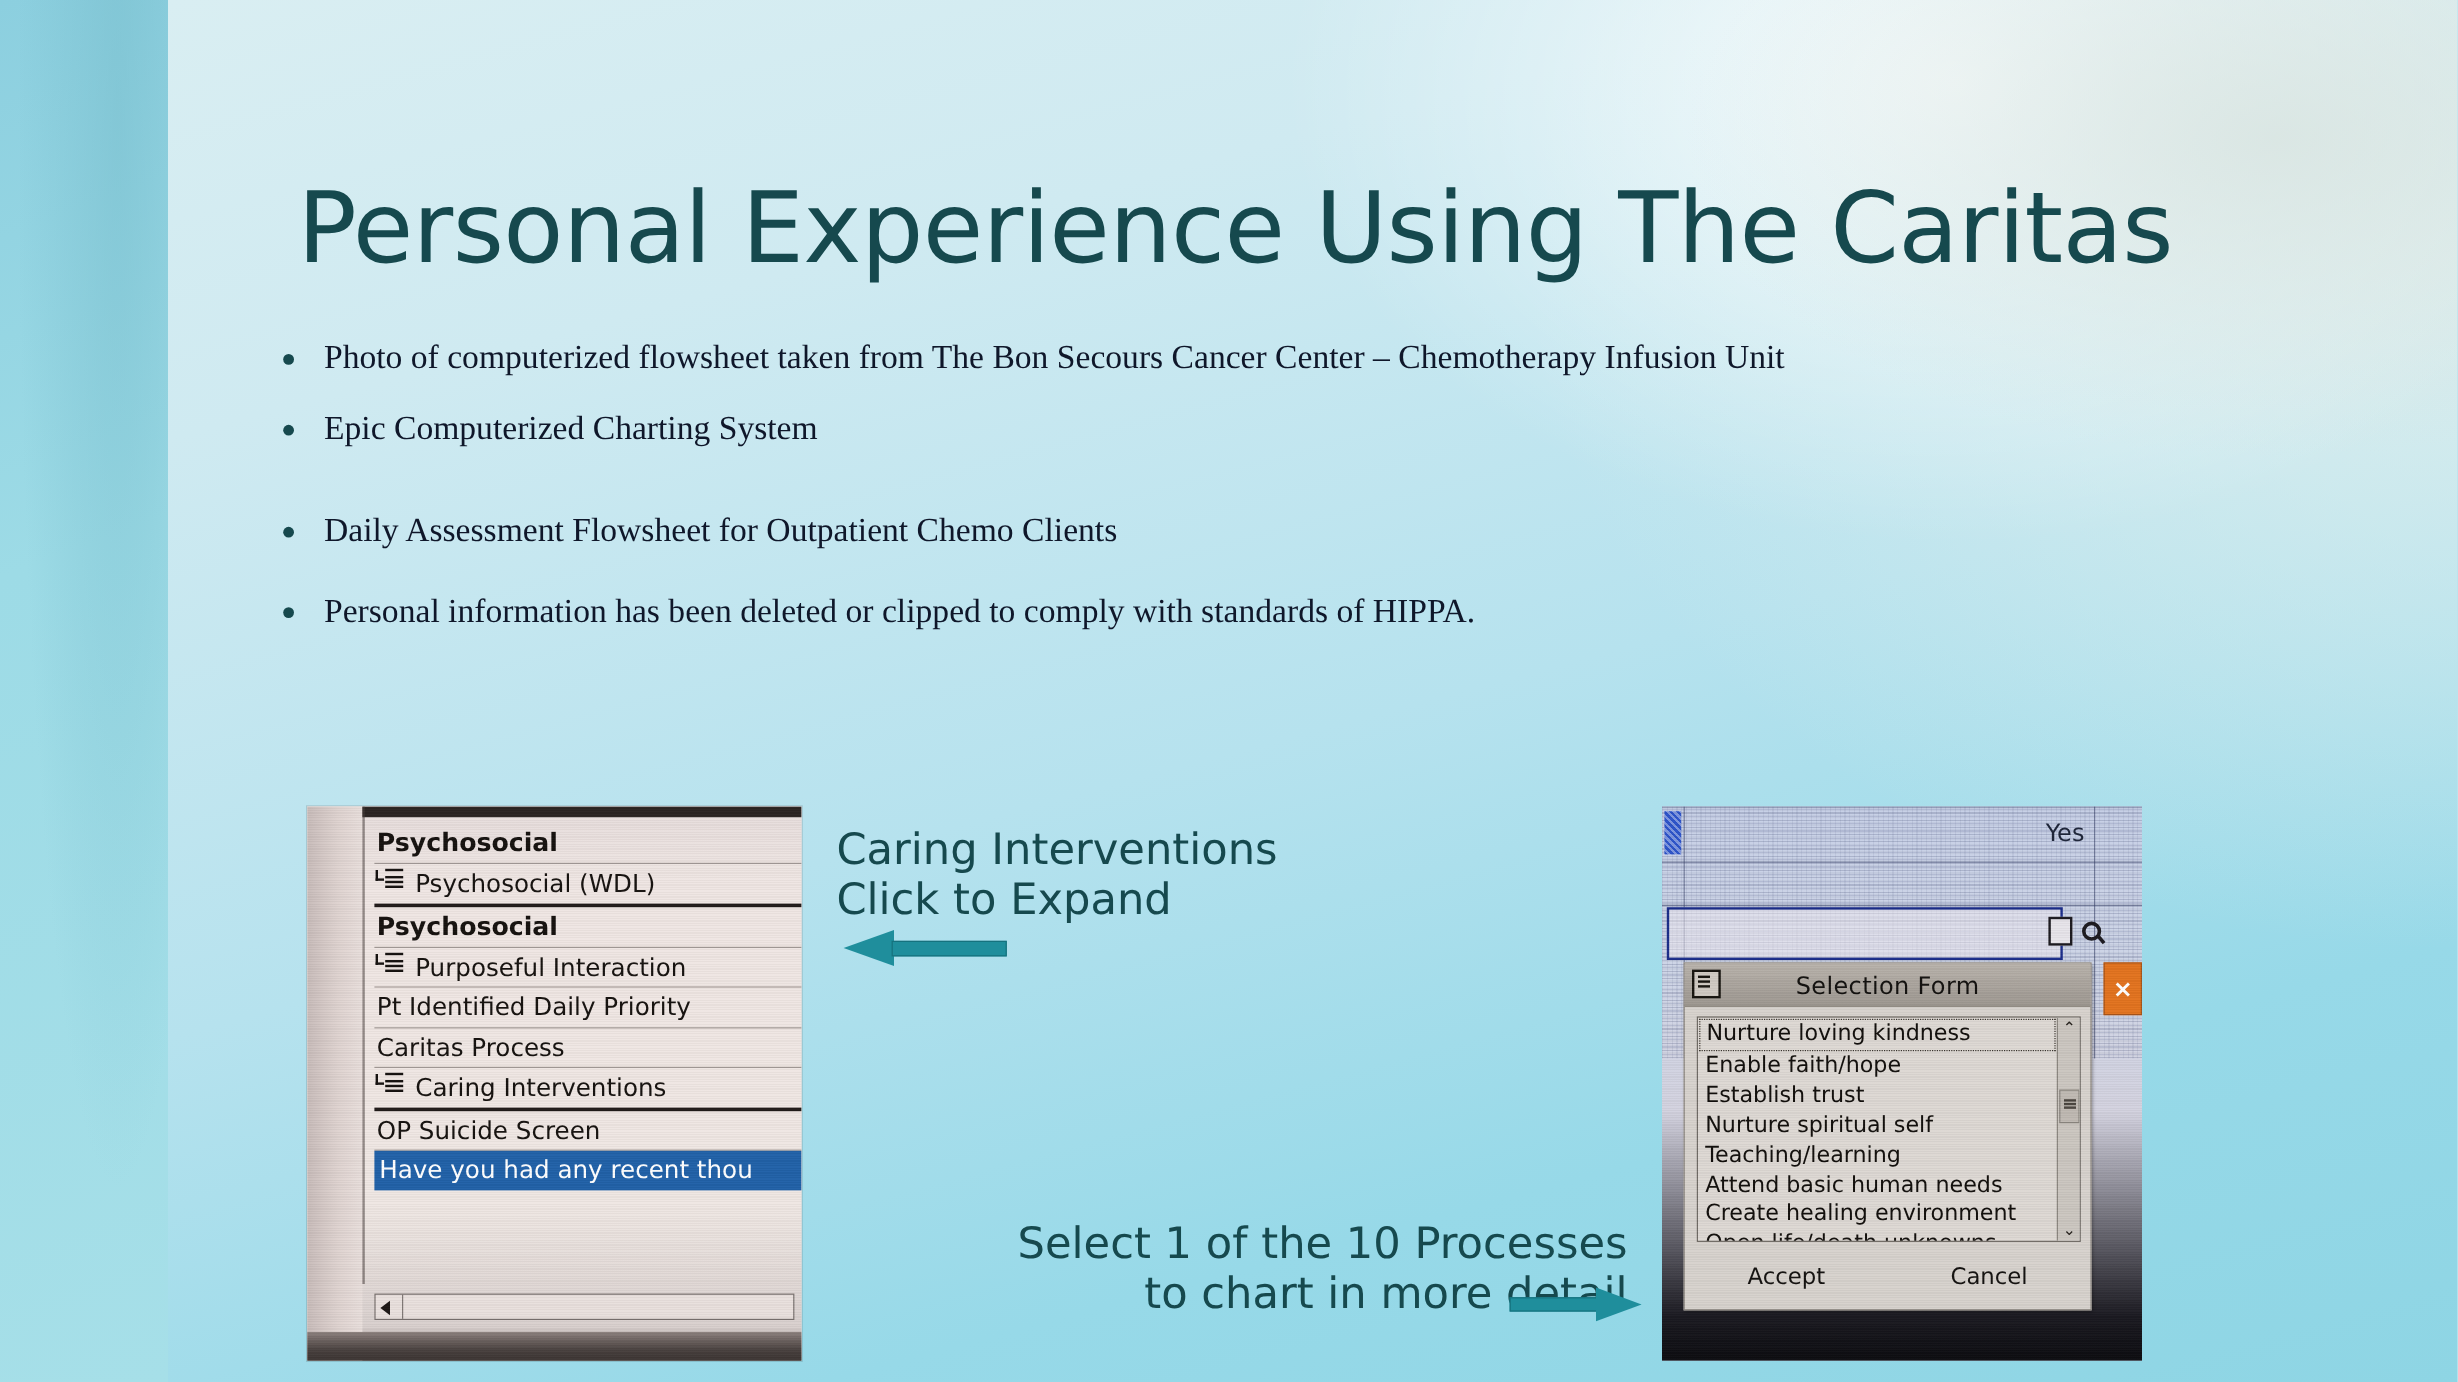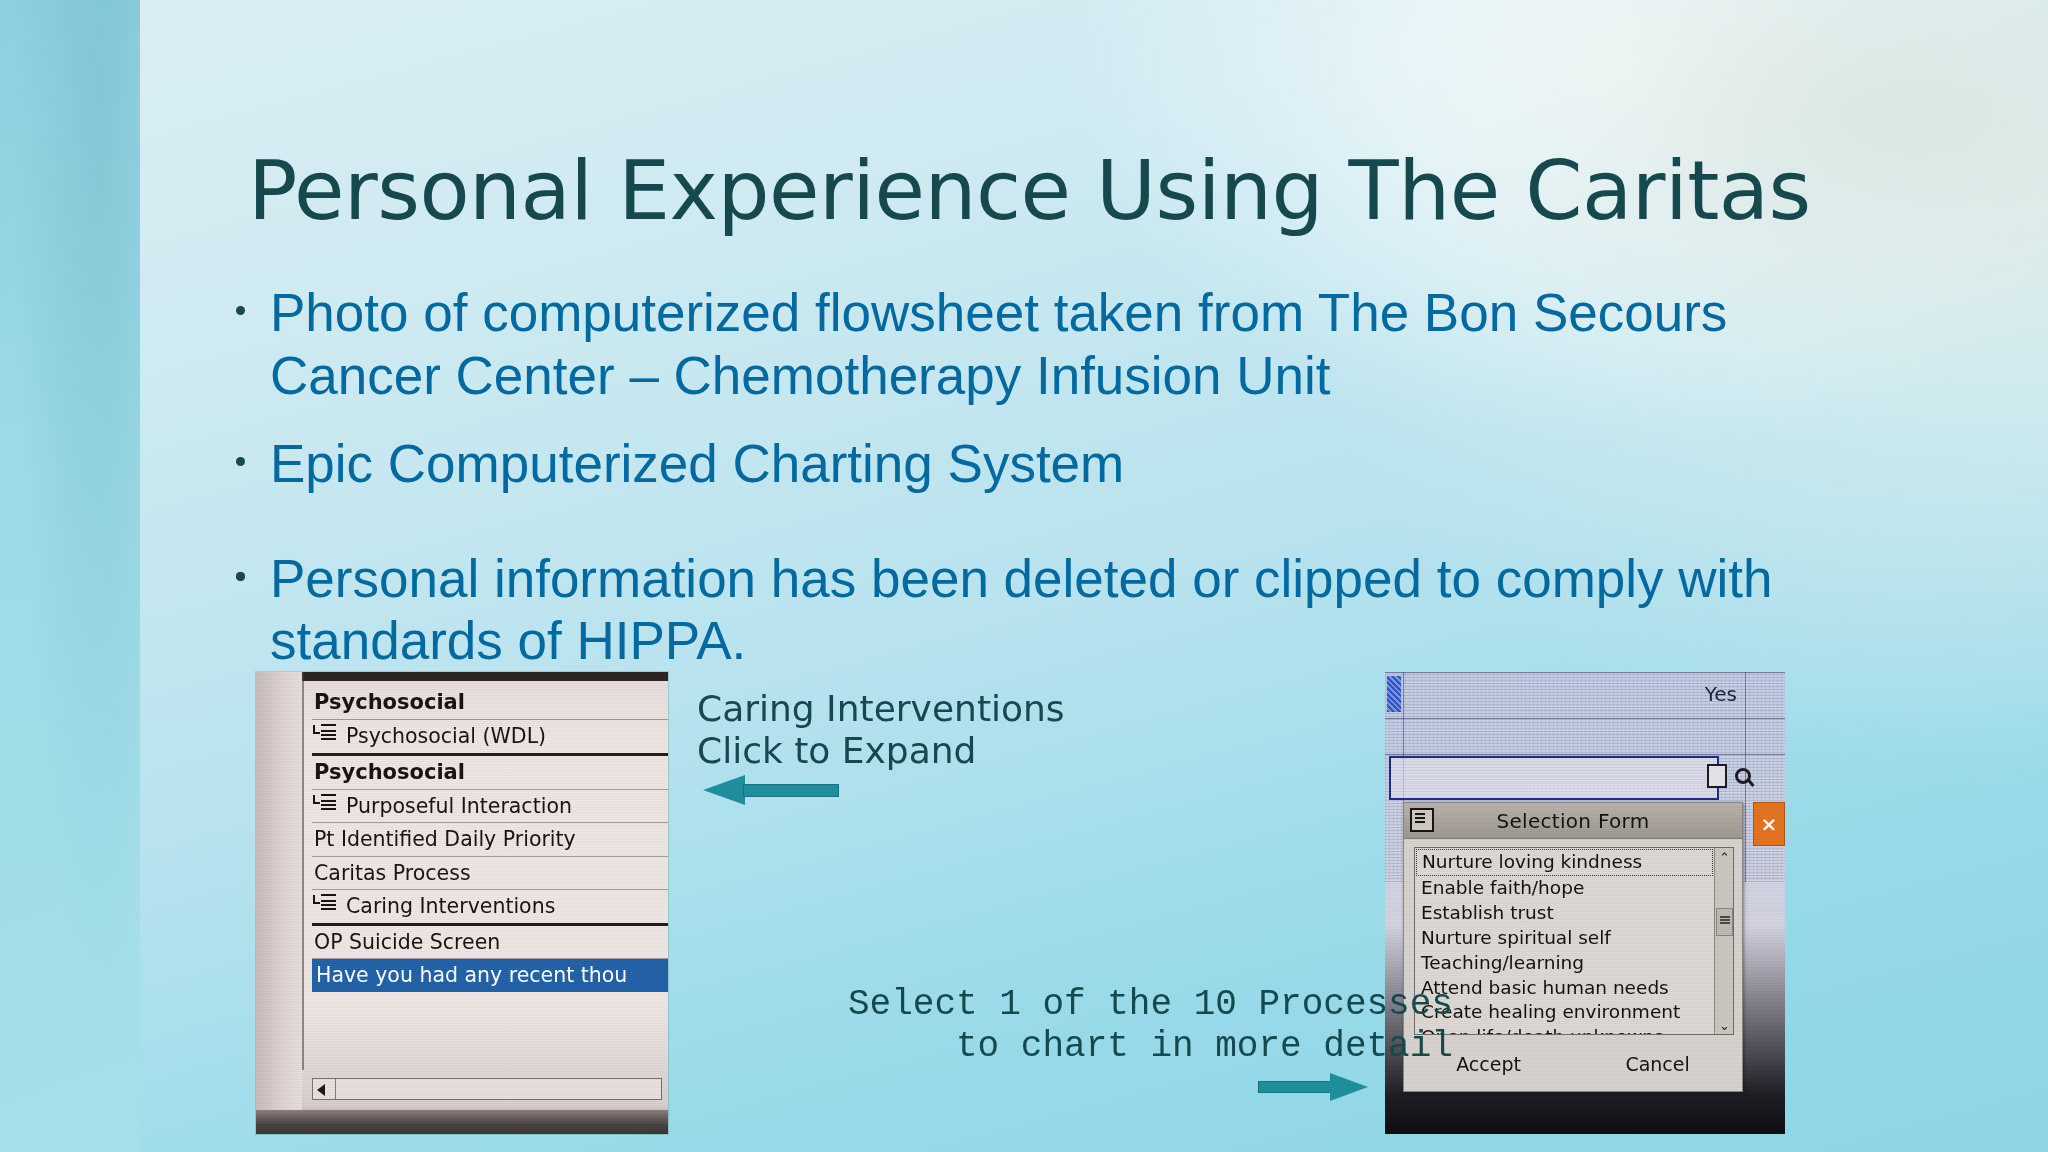--- a/index.html
+++ b/index.html
@@ -55,23 +55,23 @@
 
   
   .bullets {
     position: absolute;
     left: 232px; top: 282px;
     width: 1580px;
   }
   .bullet {
     position: relative;
     padding-left: 38px;
-    color: #0369a1;
-    font-family: Liberation Sans, sans-serif;
-    font-size: 53px;
+    color: #0f172a;
+    font-family: Liberation Serif, serif;
+    font-size: 28px;
     line-height: 1.18;
     margin-bottom: 26px;
   }
   .bullet .dot {
     position: absolute;
     left: 4px; top: 0.46em;
     width: 9px; height: 9px;
     background: #16494e;
     border-radius: 50%;
   }
@@ -294,21 +294,21 @@
   
   .callout {
     position: absolute;
     color: #16494e;
     font-family: "DejaVu Sans", sans-serif;
     font-size: 36px;
     line-height: 1.18;
     white-space: nowrap;
   }
   .callout-a { left: 697px; top: 688px; }
-  .callout-b { left: 848px; top: 984px; text-align: right; font-family: Liberation Mono, monospace; }
+  .callout-b { left: 848px; top: 1016px; text-align: right; }
 
   
   .arrow-left {
     position: absolute; left: 703px; top: 775px;
     width: 136px; height: 30px;
   }
   .arrow-left .shaft {
     position: absolute; left: 40px; top: 9px;
     width: 96px; height: 13px;
     background: #1f8e9c;
@@ -354,20 +354,21 @@
     <div class="bullet">
       <span class="dot"></span>
       <span>Photo of computerized flowsheet taken from The Bon Secours Cancer Center – Chemotherapy Infusion Unit</span>
     </div>
     <div class="bullet" style="margin-bottom:52px;">
       <span class="dot"></span>
       <span>Epic Computerized Charting System</span>
     </div>
     <div class="bullet" style="margin-bottom:34px;">
       <span class="dot"></span>
+      <span>Daily Assessment Flowsheet for Outpatient Chemo Clients</span>
     </div>
     <div class="bullet">
       <span class="dot"></span>
       <span>Personal information has been deleted or clipped to comply with standards of HIPPA.</span>
     </div>
   </div>
 
   <div class="photo-left">
     <div class="pl-inner"></div>
     <div class="pl-leftshade"></div>

